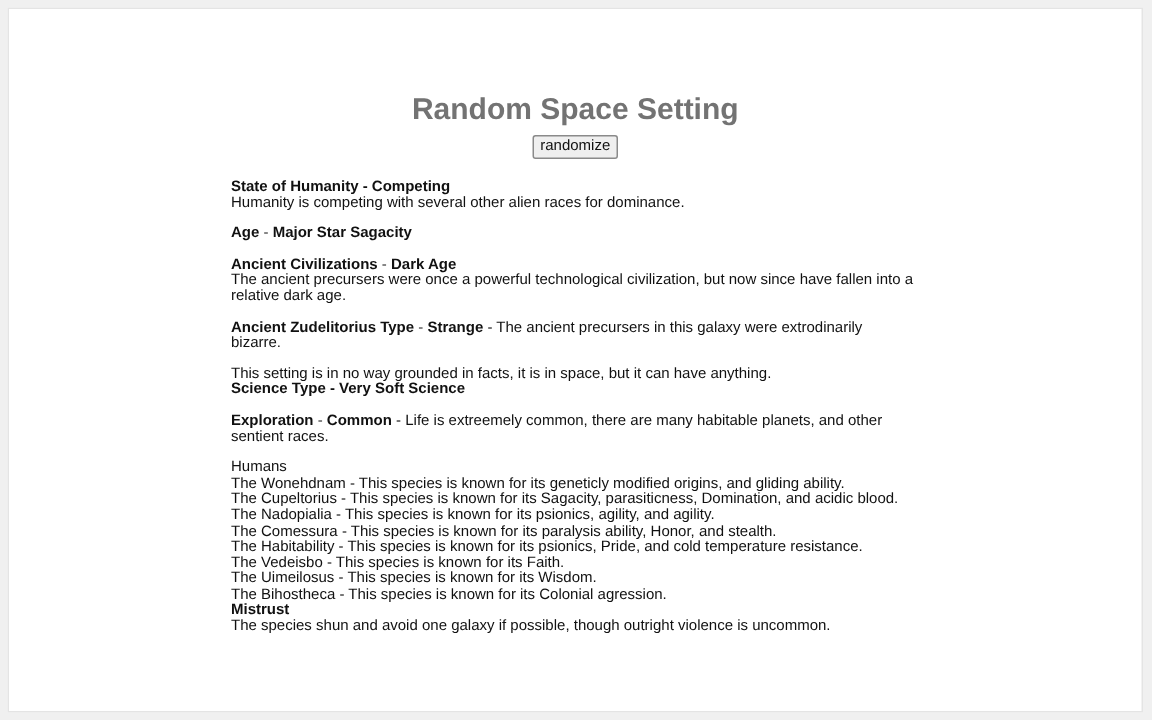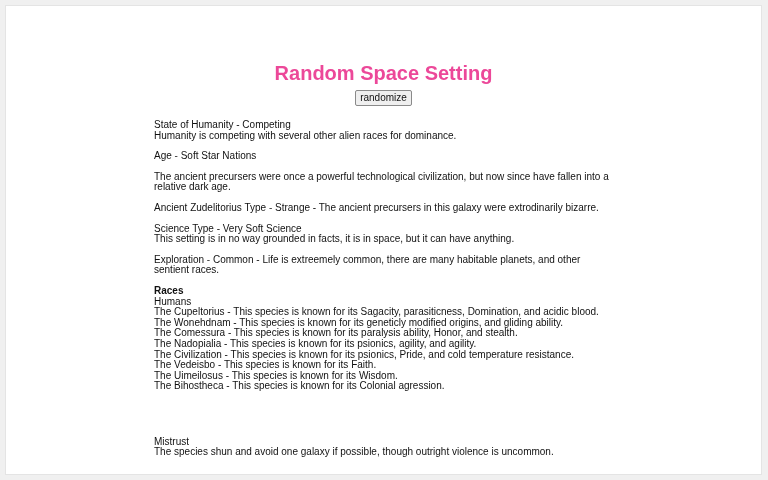--- a/index.html
+++ b/index.html
@@ -26,21 +26,21 @@
   .page-title {
     position: absolute;
     left: 0;
     right: 0;
     top: 55px;
     margin: 0;
     text-align: center;
     font-size: 20px;
     font-weight: bold;
     line-height: 24px;
-    color: #ec4899;
+    color: #737373;
   }
   .btn-wrap {
     position: absolute;
     left: 0;
     right: 0;
     top: 81px;
     text-align: center;
   }
   .randomize-button {
     font-family: "Liberation Sans", sans-serif;
@@ -58,21 +58,21 @@
     left: 148px;
     top: 114px;
     width: 456px;
     font-size: 10px;
     line-height: 10.6px;
     color: #111;
   }
   .section {
     margin: 0 0 10px 0;
   }
-  .b { font-weight: normal; margin-top: 45px; }
+  .b { font-weight: bold; }
   .sep { font-weight: normal; color: #333; }
   .i { }
   .races-head { font-weight: bold; }
   .race-line { white-space: nowrap; }
 </style>
 </head>
 <body>
 
 <div class="page">
   <h1 class="page-title">Random Space Setting</h1>
@@ -83,51 +83,53 @@
 
   <div class="content">
 
     <div class="section">
       <div><span class="b">State of Humanity - Competing</span></div>
       <div>Humanity is competing with several other alien races for dominance.</div>
     </div>
 
     <div class="section">
       <div>
-        <span class="b">Age</span><span class="sep"> - </span><span class="b">Soft Star Nations</span>
+        <span class="b">Age</span><span class="sep"> - </span><span class="b">Major Star Sagacity</span>
       </div>
     </div>
 
     <div class="section">
+      <div>
+        <span class="b">Ancient Civilizations</span><span class="sep"> - </span><span class="b">Dark Age</span>
+      </div>
       <div>The ancient precursers were once a powerful technological civilization, but now since have fallen into a relative dark age.</div>
     </div>
 
     <div class="section">
       <span class="b">Ancient Zudelitorius Type</span><span class="sep"> - </span><span class="b">Strange</span><span> - The ancient precursers in this galaxy were extrodinarily bizarre.</span>
     </div>
 
     <div class="section">
+      <div>This setting is in no way grounded in facts, it is in space, but it can have anything.</div>
       <div><span class="b">Science Type - Very Soft Science</span></div>
-      <div>This setting is in no way grounded in facts, it is in space, but it can have anything.</div>
     </div>
 
 
     <div class="section">
       <span class="b">Exploration</span><span class="sep"> - </span><span class="b">Common</span><span> - Life is extreemely common, there are many habitable planets, and other sentient races.</span>
     </div>
 
     <div class="section">
-      <div class="races-head">Races</div>
       <div class="i">Humans</div>
 
+      <div class="race-line"><span class="i">The Wonehdnam</span><span> - This species is known for its geneticly modified origins, and gliding ability.</span></div>
       <div class="race-line"><span class="i">The Cupeltorius</span><span> - This species is known for its Sagacity, parasiticness, Domination, and acidic blood.</span></div>
-      <div class="race-line"><span class="i">The Wonehdnam</span><span> - This species is known for its geneticly modified origins, and gliding ability.</span></div>
+      <div class="race-line"><span class="i">The Nadopialia</span><span> - This species is known for its psionics, agility, and agility.</span></div>
       <div class="race-line"><span class="i">The Comessura</span><span> - This species is known for its paralysis ability, Honor, and stealth.</span></div>
-      <div class="race-line"><span class="i">The Nadopialia</span><span> - This species is known for its psionics, agility, and agility.</span></div>
-      <div class="race-line"><span class="i">The Civilization</span><span> - This species is known for its psionics, Pride, and cold temperature resistance.</span></div>
+      <div class="race-line"><span class="i">The Habitability</span><span> - This species is known for its psionics, Pride, and cold temperature resistance.</span></div>
       <div class="race-line"><span class="i">The Vedeisbo</span><span> - This species is known for its Faith.</span></div>
       <div class="race-line"><span class="i">The Uimeilosus</span><span> - This species is known for its Wisdom.</span></div>
       <div class="race-line"><span class="i">The Bihostheca</span><span> - This species is known for its Colonial agression.</span></div>
 
       <div class="b">Mistrust</div>
       <div>The species shun and avoid one galaxy if possible, though outright violence is uncommon.</div>
     </div>
 
   </div>
 </div>

